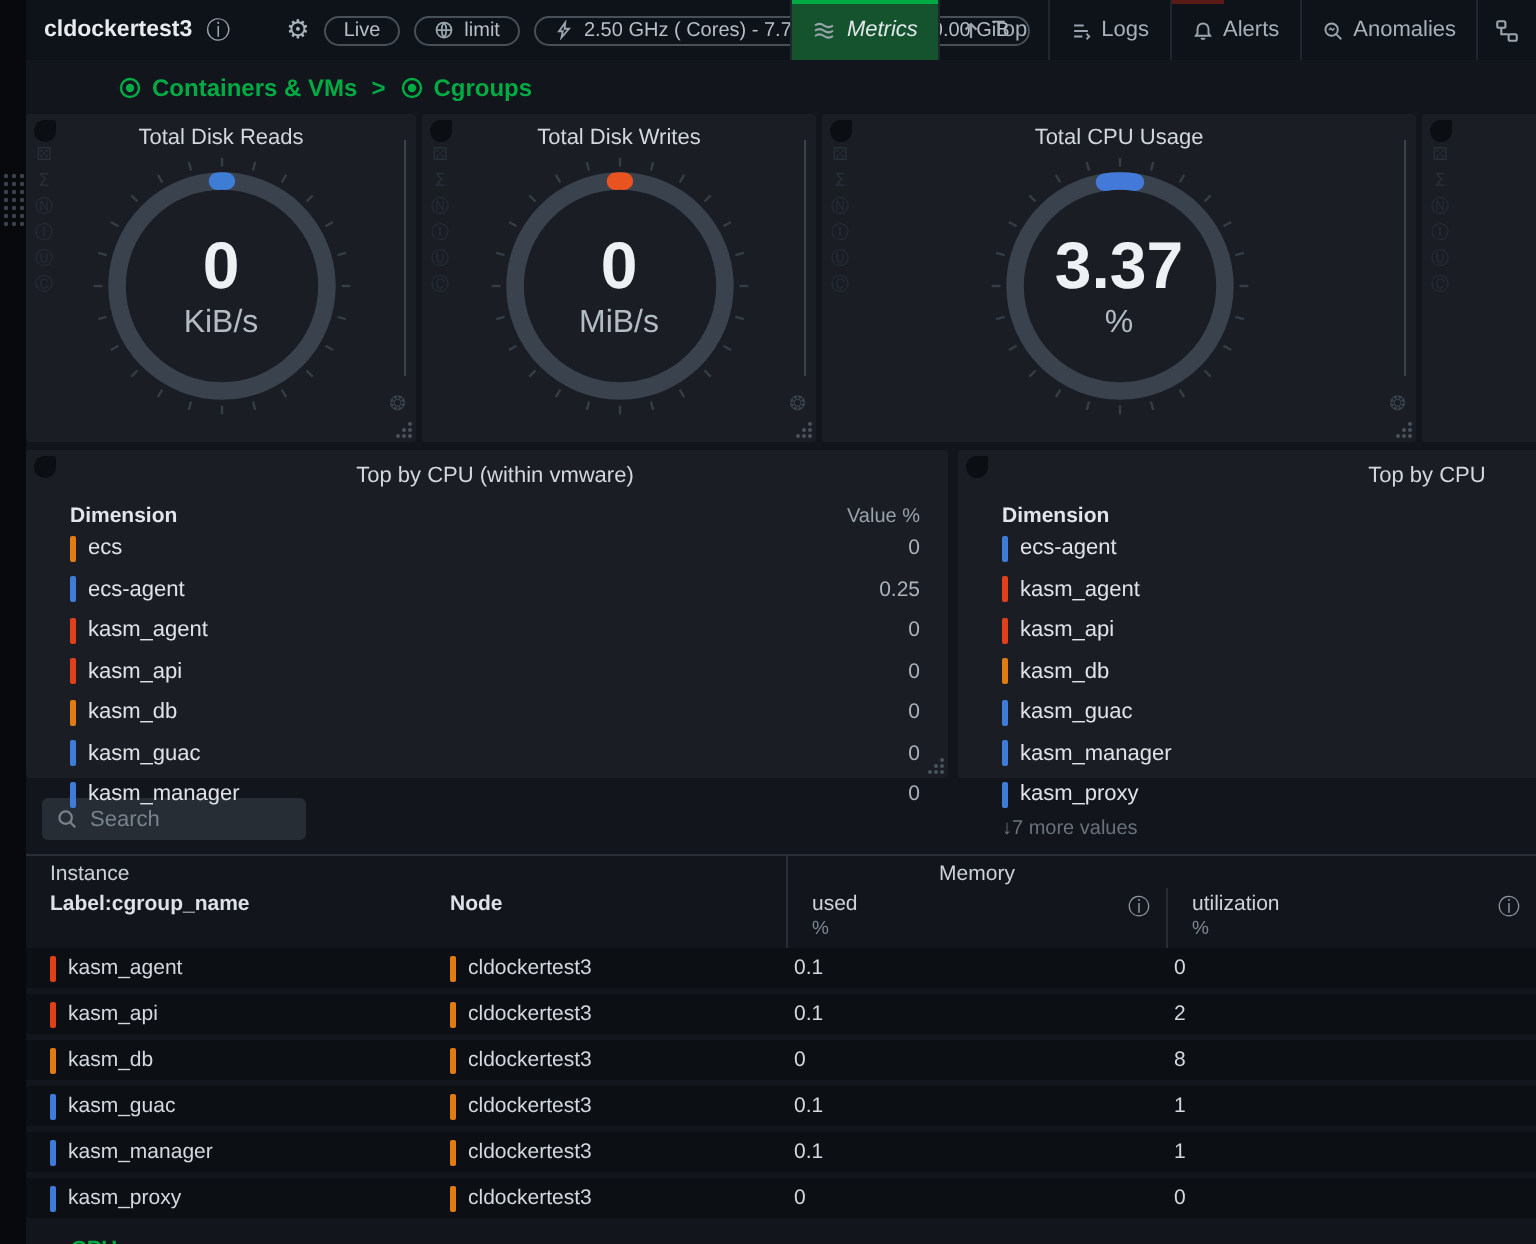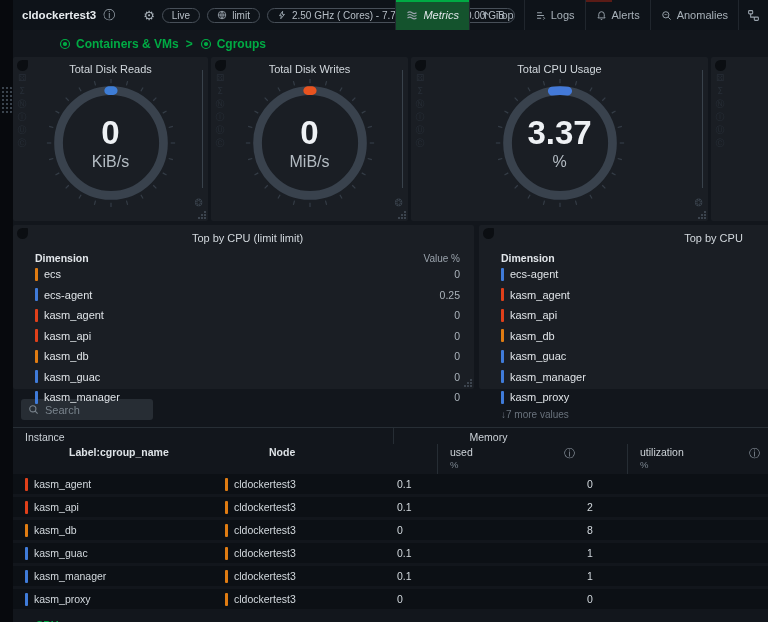--- a/index.html
+++ b/index.html
@@ -88,21 +88,21 @@
   .search-box input { background:transparent; border:none; outline:none; color:#aab2ba; font-size:11px; width:90px;
     font-family:"Liberation Sans", sans-serif;}
   .search-box input::placeholder { color:#79838c; }
 
   .grid { width:755px; }
   .grid-head { border-top:1px solid #272e35; }
   .ghrow { display:grid; grid-template-columns:200px 180px 190px 1fr; }
   .g-group { font-size:10.5px; color:#ccd2d8; padding-top:3px; height:16px; }
   .g-group.left { padding-left:12px; }
   .g-group.center { text-align:center; }
-  .g-sub { font-size:10.5px; padding:2px 0 4px 12px; position:relative;margin-left:44px; }
+  .g-sub { font-size:10.5px; padding:2px 0 4px 12px; position:relative; }
   .g-sub .name { color:#dde2e6; font-weight:bold; }
   .g-sub .name.normal { font-weight:normal; color:#ced4d9; }
   .g-sub .unit { display:block; font-size:9.5px; color:#7d8791; margin-top:1px; }
   .bL { border-left:1px solid #262d34; }
   .info-i { position:absolute; right:8px; top:2px; color:#8f99a3; font-size:11px; cursor:pointer; }
 
   .grow { display:grid; grid-template-columns:200px 180px 190px 1fr; height:20px; align-items:center;
     background:#0c1015; margin-bottom:3px; font-size:10.5px; color:#d3d9de; cursor:pointer;}
   .cell-flag { display:flex; align-items:center; padding-left:12px; gap:6px; }
   .cell-bar { width:3px; height:13px; border-radius:1px; flex-shrink:0;}
@@ -425,21 +425,21 @@
       </div>
     </div>
   </div>
 
   <div class="tables-row">
 
     <div class="card ttable" style="width:461px;">
       <div class="toolcol">
         <span class="drag-blob"></span>
       </div>
-      <div class="chart-title" style="padding-top:0;">Top by CPU (limit limit)</div>
+      <div class="chart-title" style="padding-top:0;">Top by CPU (within vmware)</div>
       <div class="ttable-head">
         <span class="dim-h">Dimension</span>
         <span class="val-h">Value %</span>
       </div>
       <div class="dim-row">
         <span class="dim-bar" style="background: rgb(224, 124, 18);"></span>
         <span class="dim-name">ecs</span>
         <span class="dim-val">0</span>
       </div>
       <div class="dim-row">

